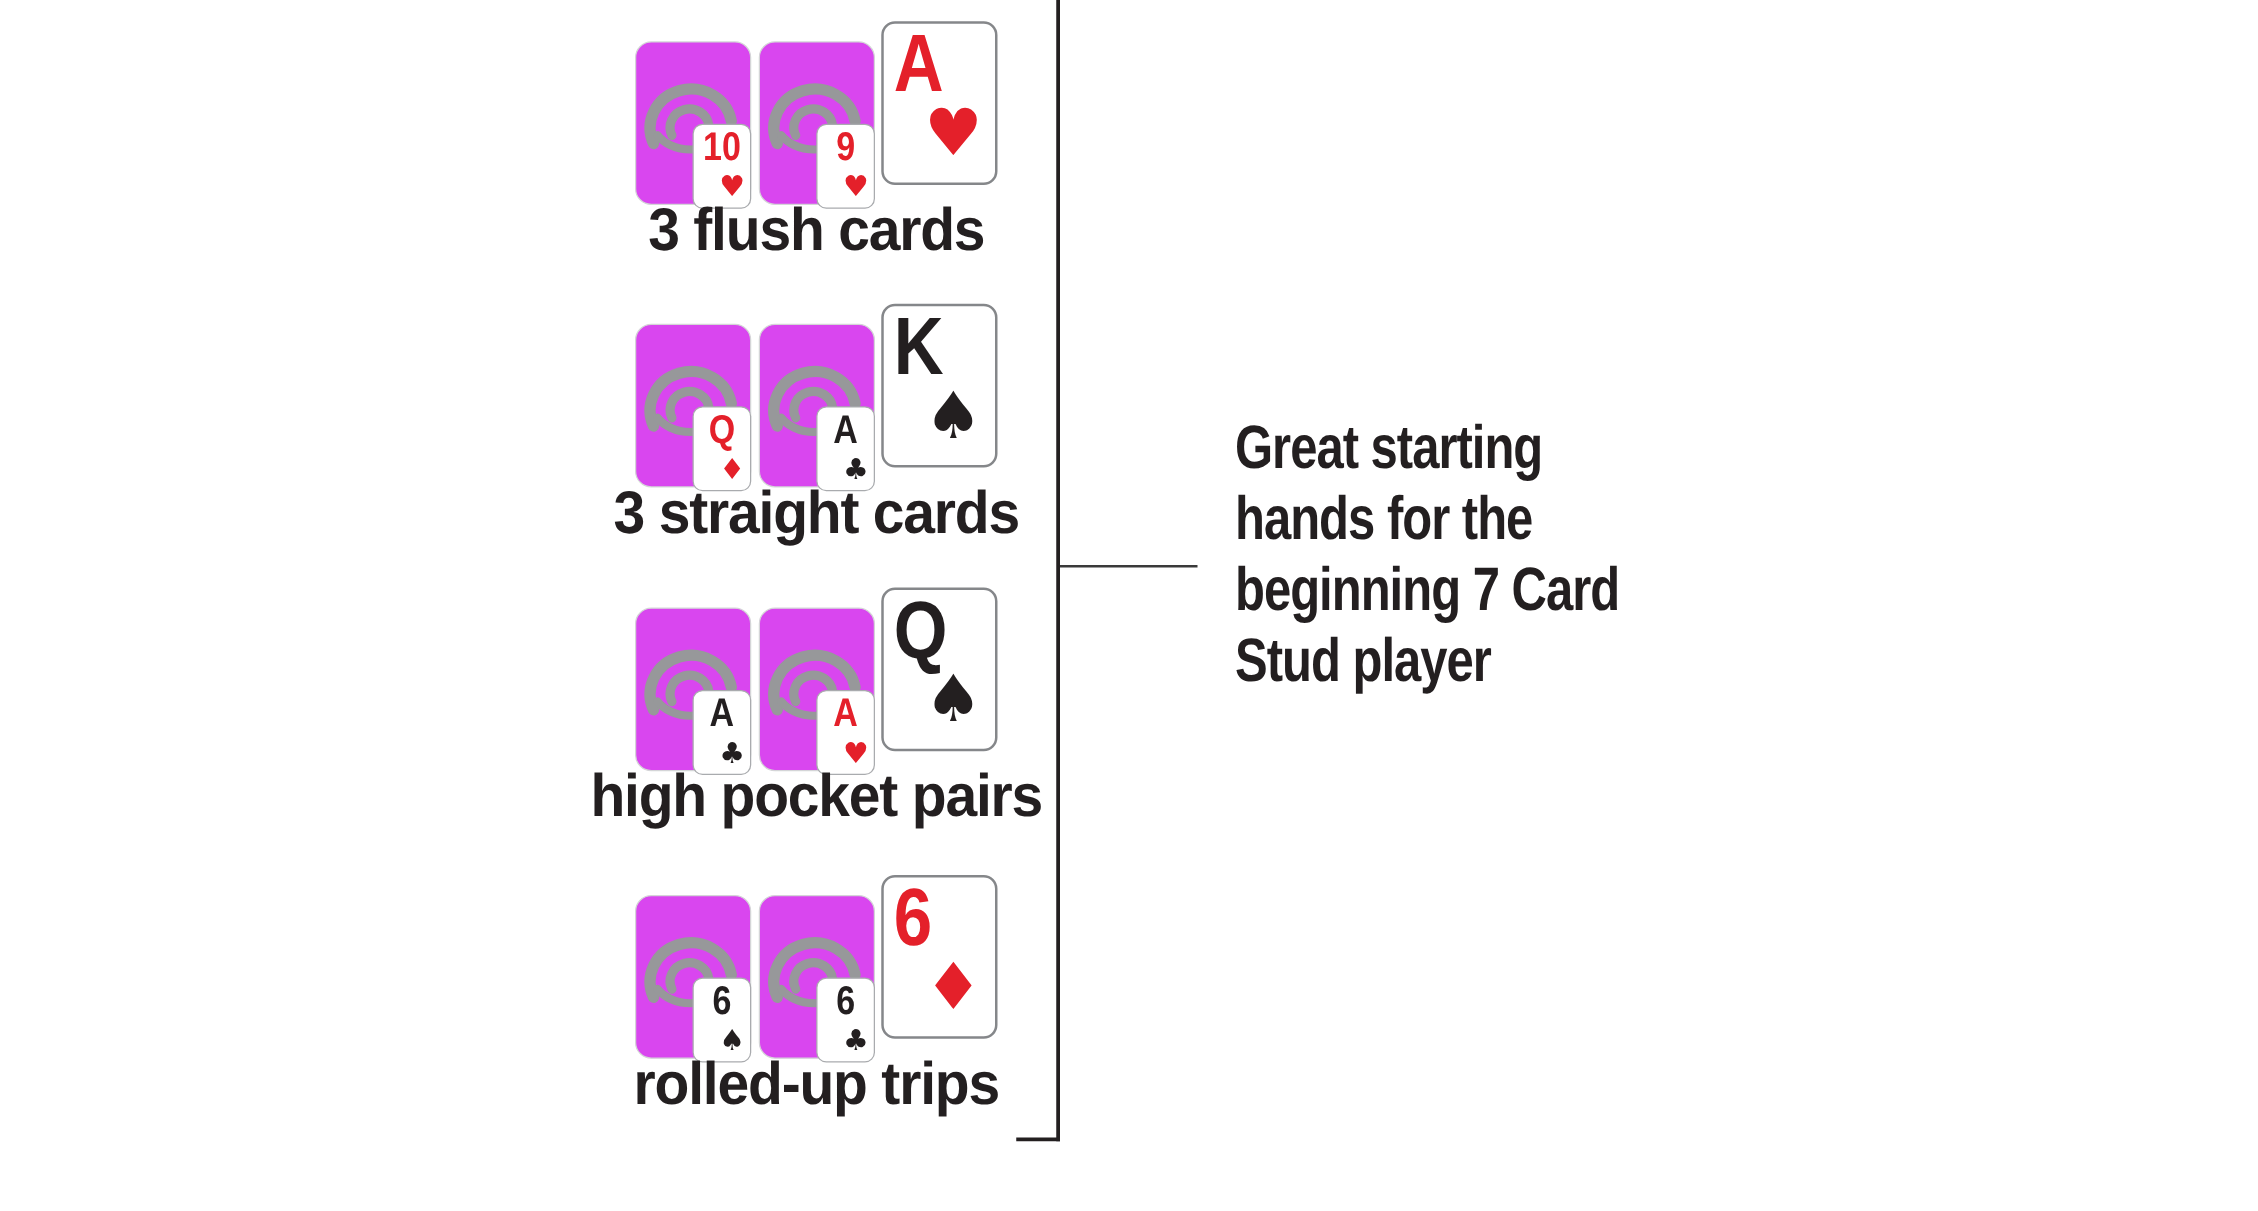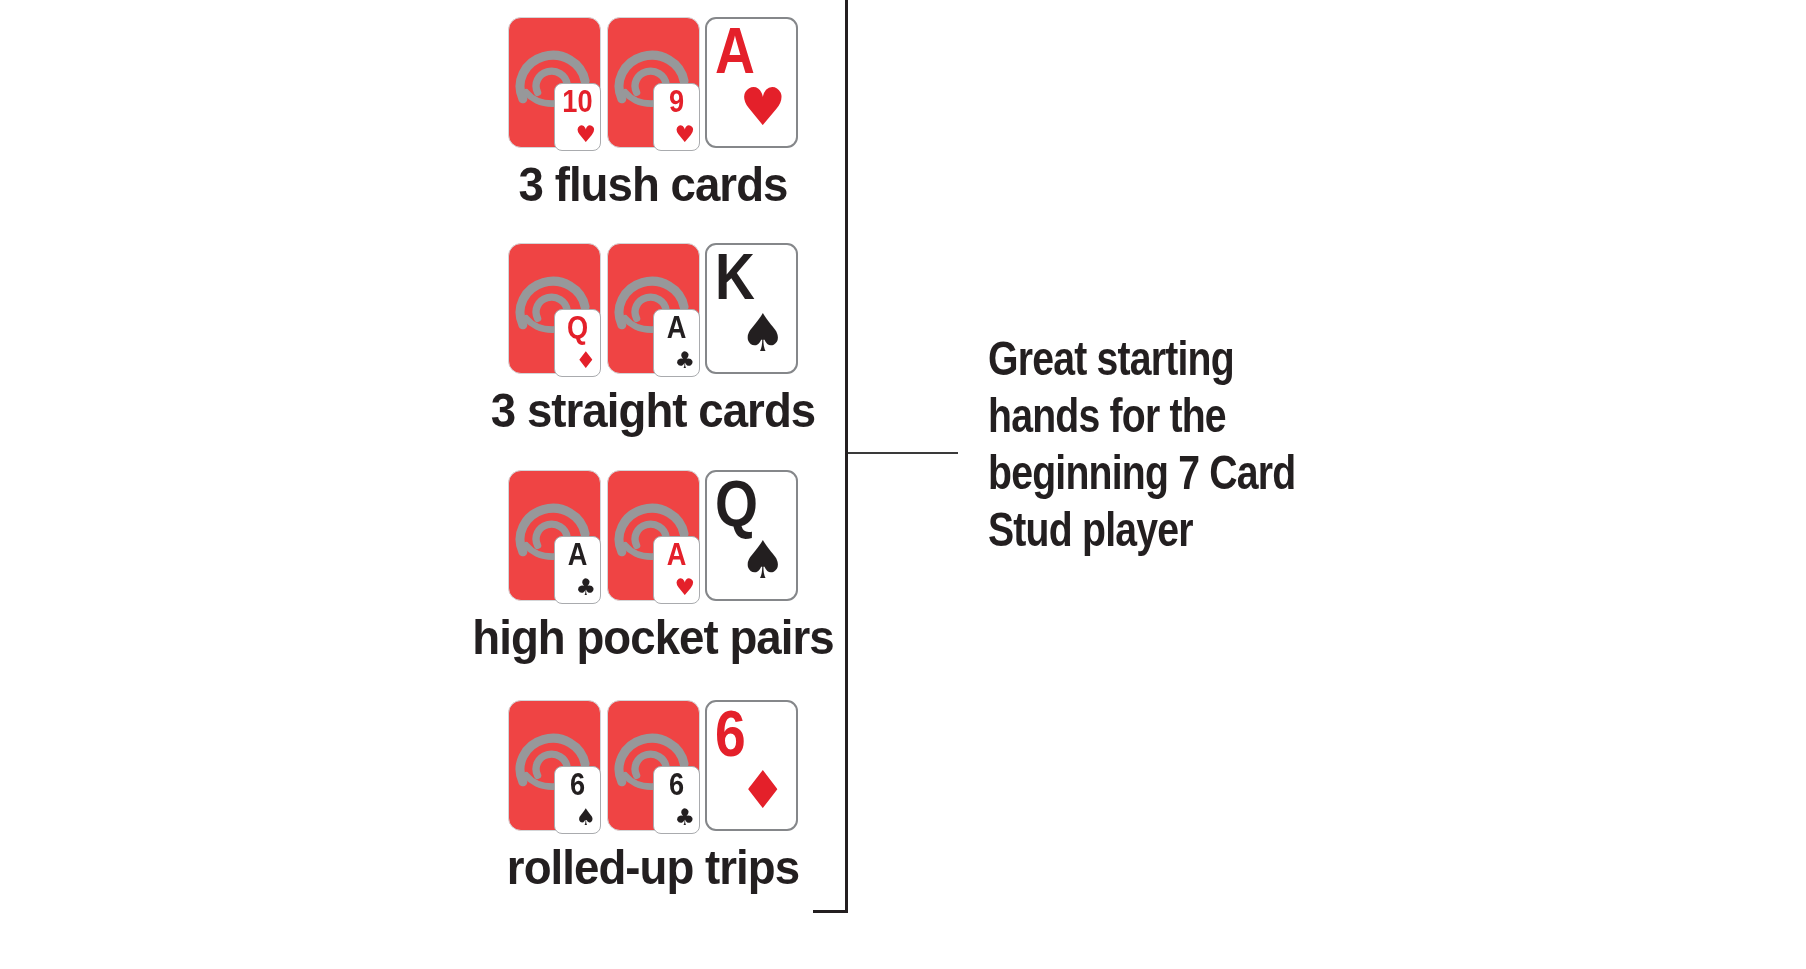--- a/index.html
+++ b/index.html
@@ -15,23 +15,24 @@
   
   .hand-group { position: absolute; left: 508px; width: 290px; }
   .cards-row { position: relative; height: 131px; }
 
   .card { position: absolute; top: 0; width: 93px; height: 131px; box-sizing: border-box; }
   .card.pos-0 { left: 0; }
   .card.pos-1 { left: 99px; }
   .card.pos-2 { left: 197px; }
 
   .card-back {
-    background: #ef4444;
+    background: #d946ef;
     border: 1px solid #d4d5d7;
     border-radius: 13px;
+    margin-top: 16px;
   }
   .card-back svg { position: absolute; left: 4%; top: 7%; width: 90%; height: 86%; }
 
   .card-face {
     background: #ffffff;
     border: 2px solid #85878a;
     border-radius: 11px;
   }
   .face-rank {
     position: absolute; left: 8px; top: -4px;

